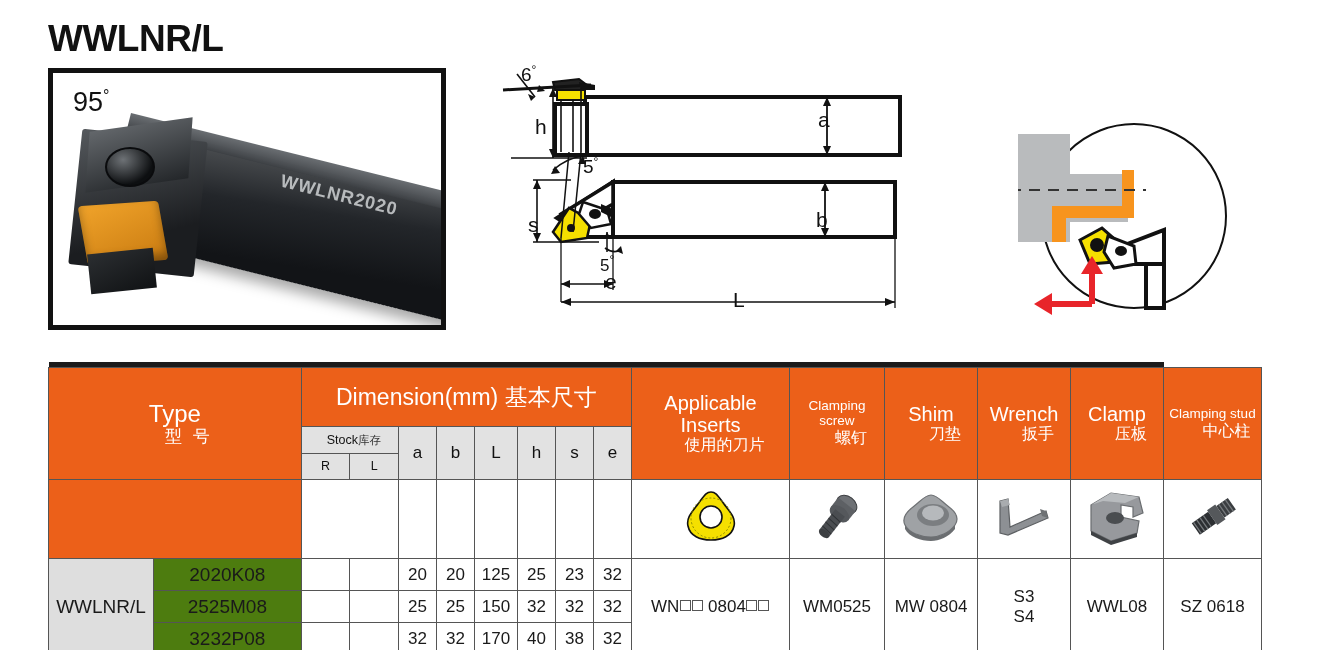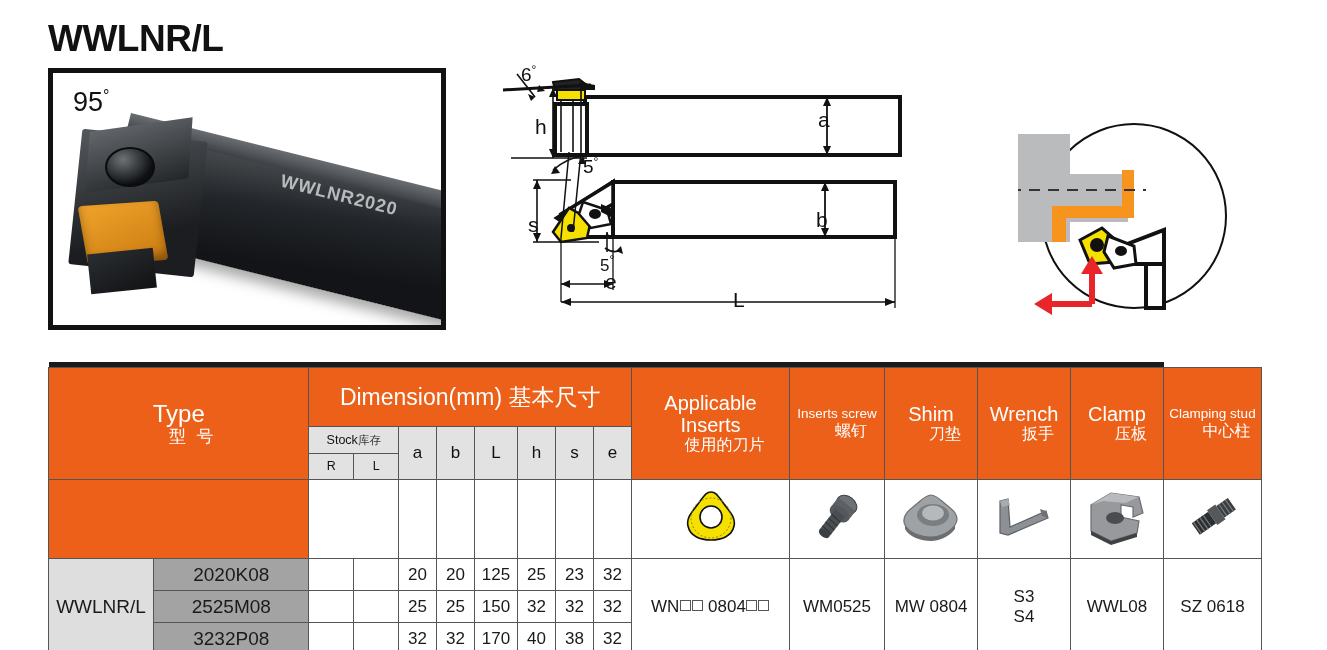--- a/index.html
+++ b/index.html
@@ -93,21 +93,21 @@
   .hd .en.sm{font-size:13.5px;}
   .hd .cn{display:block;font-size:16px;line-height:1.15;padding-left:28px;}
   .hd-type .en{font-size:24px;font-weight:normal;}
   .hd-type .cn{font-size:17px;letter-spacing:3px;}
   .hd-dim{font-size:23px;}
   .sub{background:#e2e2e2;font-weight:bold;font-size:17px;color:#111;}
   .sub-stock{font-size:12.5px;font-weight:bold;}
   .sub-stock .cn{font-size:11.5px;font-weight:normal;color:#333;}
   .cell{background:#fff;font-size:17px;height:31px;}
   .type-pre{background:#dedede;font-size:19px;}
-  .type-code{background:#a3a3a3;font-size:19px;}
+  .type-code{background:#4d7c0f;font-size:19px;}
   .acc{background:#fff;font-size:17px;}
   .icon-cell{background:#fff;height:78px;}
   .dotline td{border-top:1px dotted #9a9a9a;}
   #tbl .topbar{height:5px;background:#1b1b1b;padding:0;border:none;}
   .sq{display:inline-block;width:9px;height:9px;border:1.4px solid #555;margin:0 .5px;vertical-align:1px;}
 </style>
 </head>
 <body>
 
 <div class="abs" id="title">WWLNR/L</div>
@@ -244,21 +244,21 @@
     <td class="hd hd-type" rowspan="2" colspan="2" style="width:200px;height:110px;">
       <span class="en">Type</span>
       <span class="cn">型 号</span>
     </td>
     <td class="hd hd-dim" colspan="8" style="height:58px;">Dimension(mm) 基本尺寸</td>
     <td class="hd" rowspan="2" style="width:157px;">
       <span class="en">Applicable Inserts</span>
       <span class="cn">使用的刀片</span>
     </td>
     <td class="hd" rowspan="2" style="width:94px;">
-      <span class="en sm">Inserts screw</span>
+      <span class="en sm">Clamping screw</span>
       <span class="cn">螺钉</span>
     </td>
     <td class="hd" rowspan="2" style="width:92px;margin-left:25px;">
       <span class="en">Shim</span>
       <span class="cn">刀垫</span>
     </td>
     <td class="hd" rowspan="2" style="width:92px;">
       <span class="en">Wrench</span>
       <span class="cn">扳手</span>
     </td>
@@ -267,21 +267,21 @@
       <span class="cn">压板</span>
     </td>
     <td class="hd" rowspan="2" style="width:97px;text-align:center;">
       <span class="en sm">Clamping stud</span>
       <span class="cn">中心柱</span>
     </td>
   </tr>
 
   <tr>
     <td class="sub sub-stock" colspan="2" style="padding:0;">
-      <div style="border-bottom:1px solid #555;height:26px;line-height:26px;">
+      <div style="border-bottom:1px solid #555;height:26px;line-height:26px;padding-left:8px;">
         <span>Stock</span><span class="cn" style="display:inline;">库存</span>
       </div>
       <div style="display:flex;height:25px;line-height:25px;">
         <span style="flex:1;border-right:1px solid #555;">R</span>
         <span style="flex:1;">L</span>
       </div>
     </td>
     <td class="sub" style="width:37px;">a</td>
     <td class="sub" style="width:37px;">b</td>
     <td class="sub" style="width:42px;">L</td>

